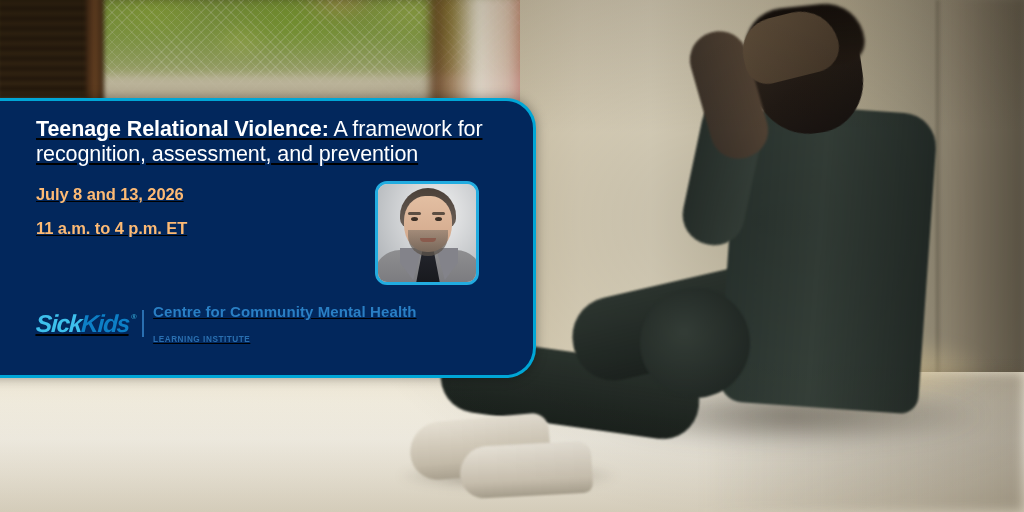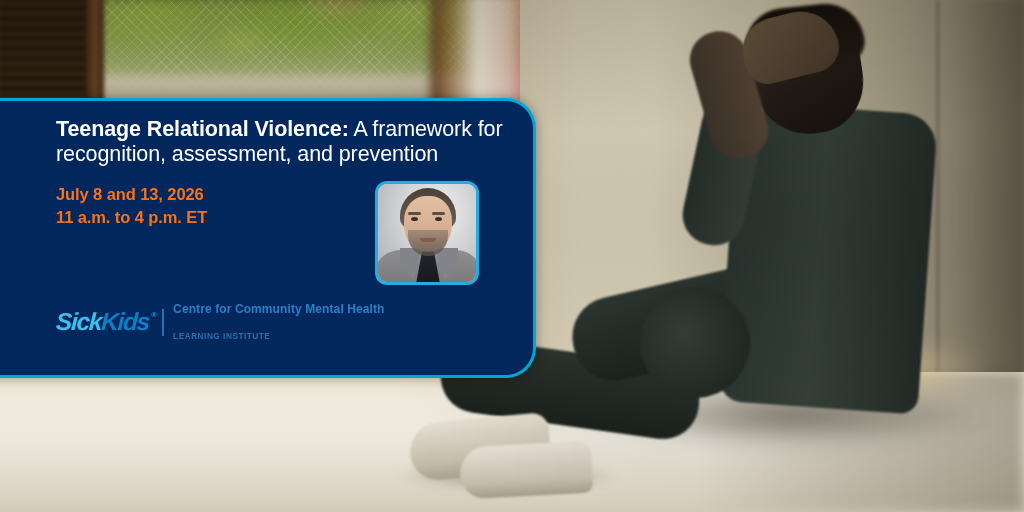--- a/index.html
+++ b/index.html
@@ -339,21 +339,22 @@
     border-radius: 0 30px 30px 0;
     box-shadow: 0 0 12px rgba(0,0,0,.35);
   }
 
   .panel-inner {
     position: absolute;
     left: 14px;
     top: 0;
     right: 0;
     bottom: 0;
-    padding: 16px 20px 0 56px;
+    padding: 16px 20px 0 36px;
+    text-decoration: underline;
   }
 
   
   .title {
     color: #ffffff;
     font-size: 21.5px;
     line-height: 25px;
     letter-spacing: -0.1px;
     font-weight: 400;
     max-width: 470px;
@@ -365,28 +366,28 @@
   .meta-row {
     display: flex;
     align-items: flex-start;
     justify-content: space-between;
   }
 
   .meta { padding-top: 2px; }
 
   .meta-date,
   .meta-time {
-    color: #f97316;
+    color: #fdba74;
     font-size: 16.5px;
     font-weight: 700;
     line-height: 23px;
     letter-spacing: -0.1px;
   }
 
-  .meta-time { margin-bottom: 5px; }
+  .meta-time { margin-bottom: 5px; margin-top: 11px; }
 
   .speaker {
     color: #ffffff;
     font-size: 16px;
     font-weight: 400;
     line-height: 22px;
     letter-spacing: -0.1px;
   }
   .speaker .sp-name { font-weight: 700; }
 
@@ -495,21 +496,21 @@
     height: 27px;
     background: #2a6fb0;
     margin: 0 9px 0 6px;
     flex: 0 0 auto;
   }
 
   .logo-text { line-height: 1.15; }
 
   .logo-line1 {
     color: #2a7fc4;
-    font-size: 12px;
+    font-size: 15px;
     font-weight: 700;
     letter-spacing: .1px;
   }
 
   .logo-line2 {
     color: #2a6fb0;
     font-size: 8.2px;
     font-weight: 700;
     letter-spacing: .55px;
     margin-top: 15px;

